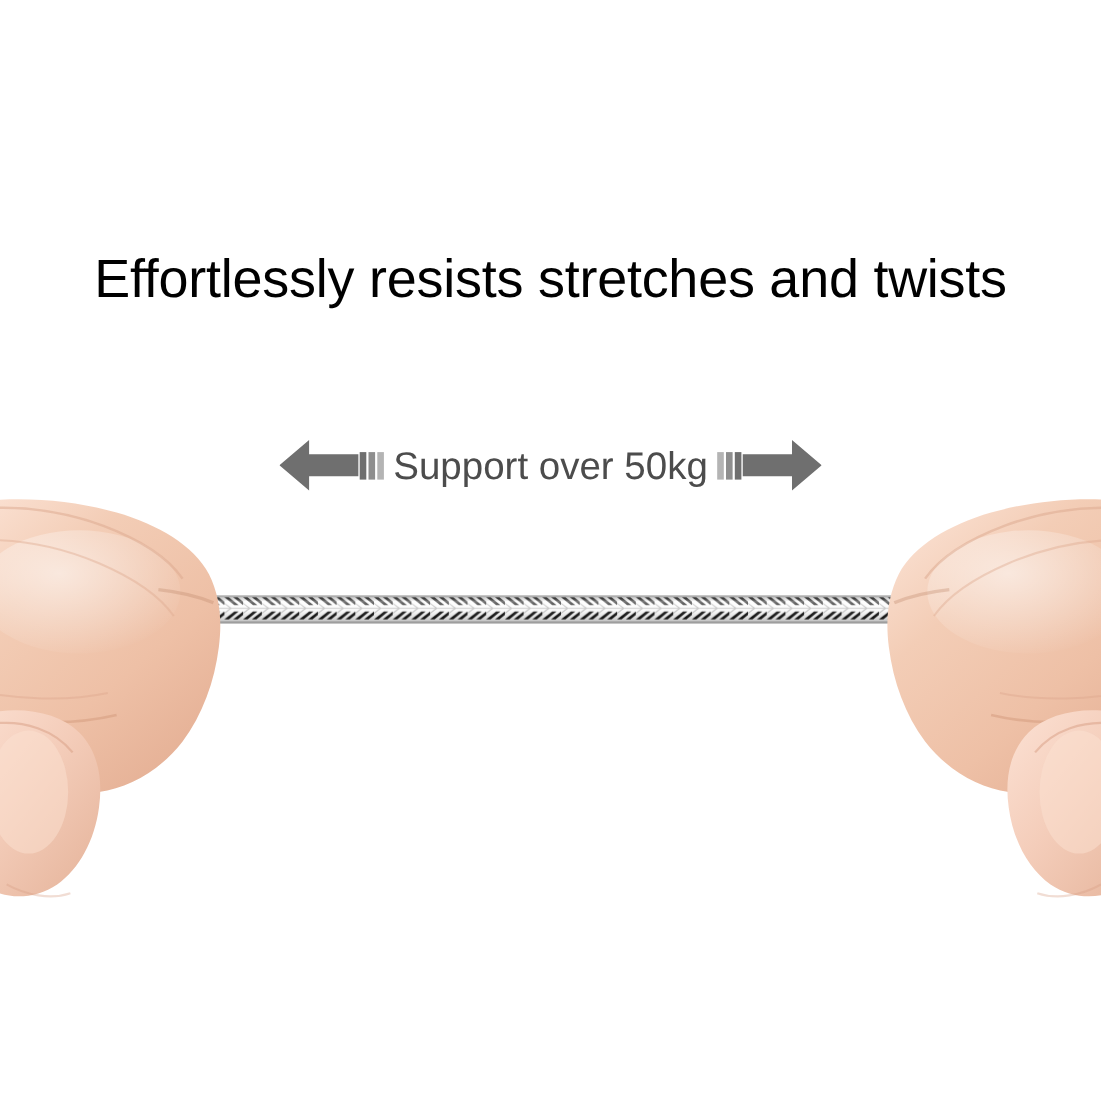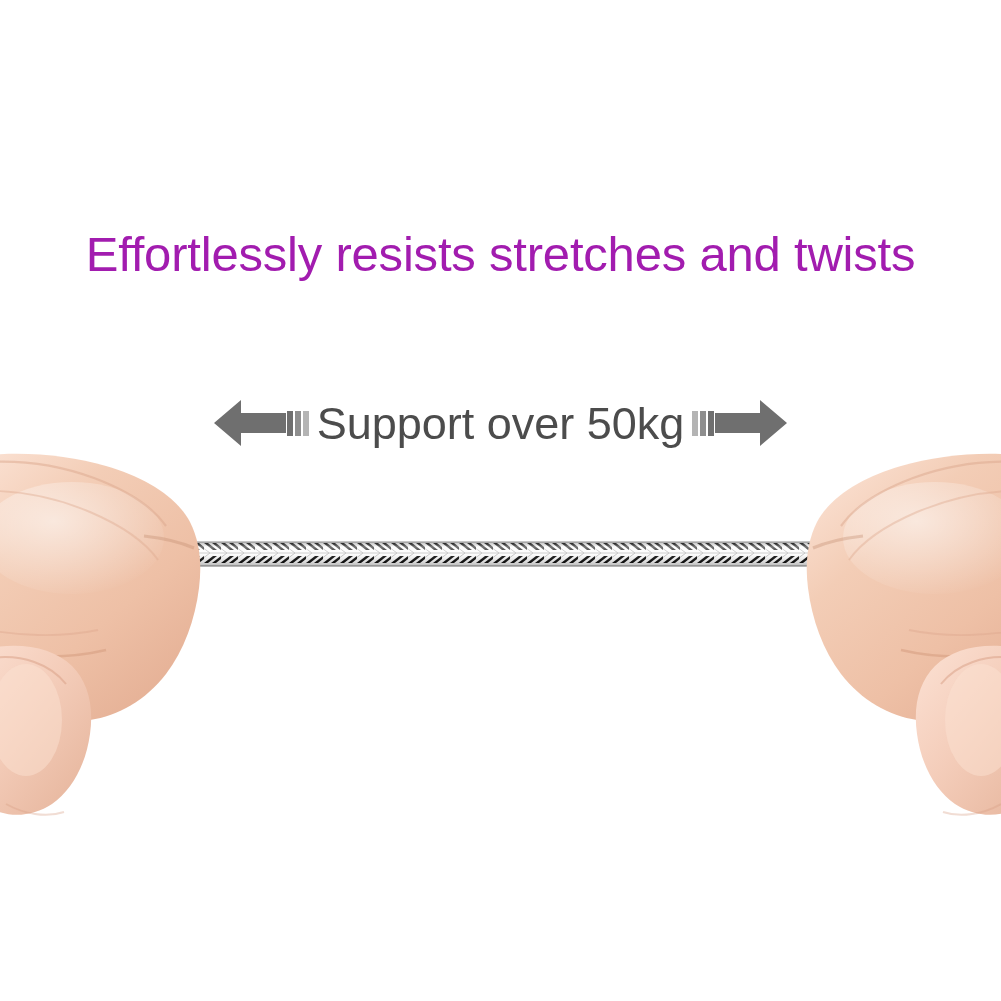--- a/index.html
+++ b/index.html
@@ -20,38 +20,38 @@
   .headline {
     position: absolute;
     left: 0;
     top: 226px;
     width: 1001px;
     text-align: center;
     font-family: "Liberation Sans", sans-serif;
     font-size: 49px;
     font-weight: 400;
     letter-spacing: -0.2px;
-    color: #a21caf;
+    color: #000000;
     white-space: nowrap;
   }
 
   
   .support-row {
     position: absolute;
     left: 0;
     top: 395px;
     width: 1001px;
     height: 56px;
     display: flex;
     align-items: center;
     justify-content: center;
   }
   .support-label {
     font-family: "Liberation Sans", sans-serif;
-    font-size: 45px;
+    font-size: 35px;
     font-weight: 400;
     color: #4c4c4c;
     white-space: nowrap;
     padding: 0 7px;
     line-height: 1;
   }
   .arrow-unit {
     display: flex;
     align-items: center;
     height: 50px;

